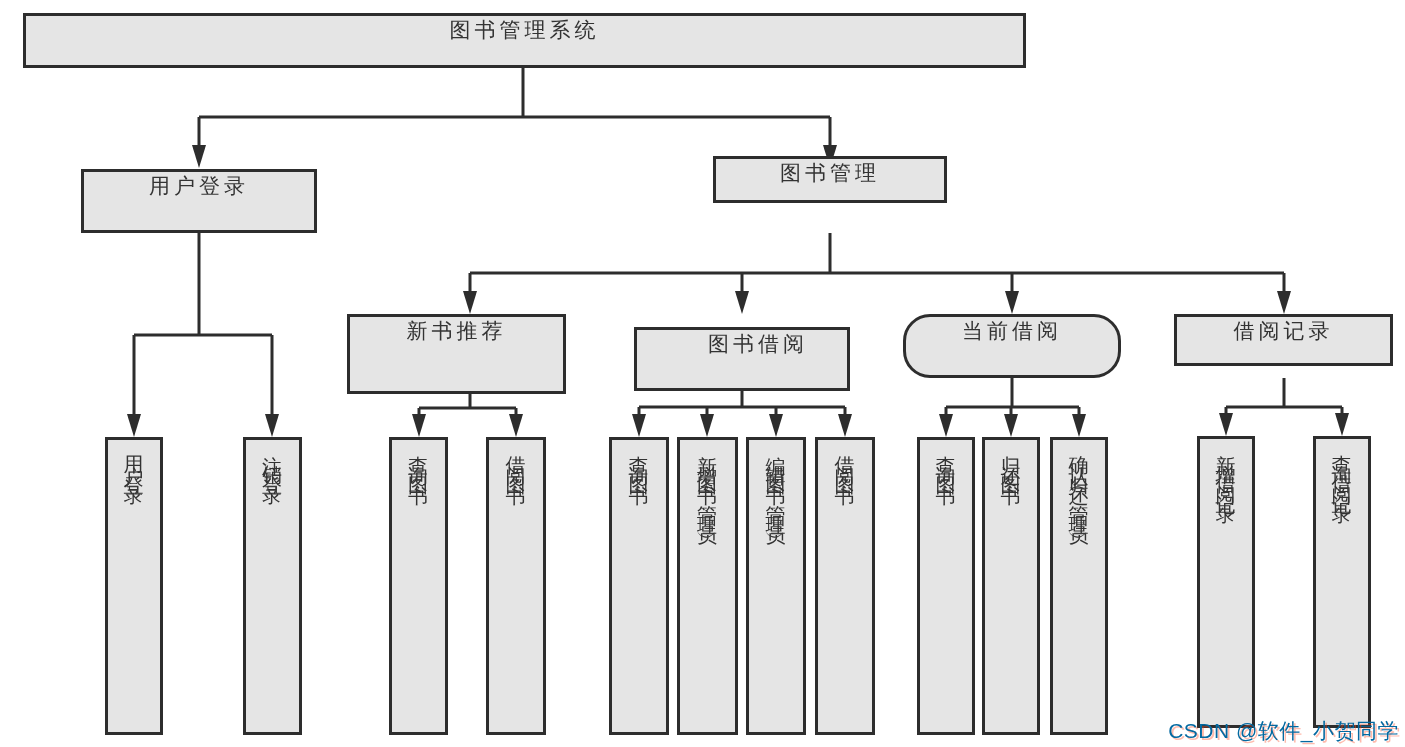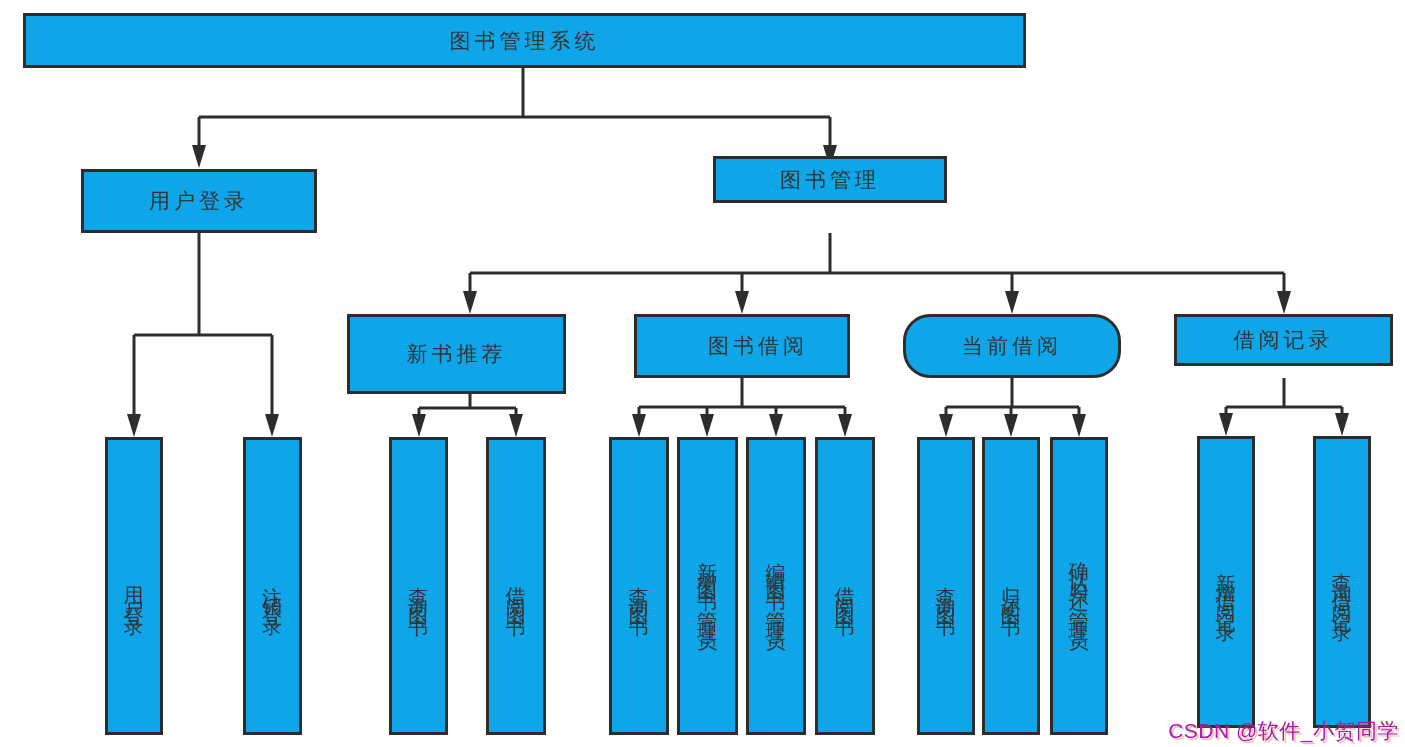--- a/index.html
+++ b/index.html
@@ -19,23 +19,23 @@
   #connectors {
     position: absolute;
     left: 0;
     top: 0;
     pointer-events: none;
   }
   .node {
     position: absolute;
     box-sizing: border-box;
     border: 3px solid #2d2d2d;
-    background: #0ea5e9;
+    background: #e5e5e5;
     display: flex;
-    align-items: center;
+    align-items: flex-start;
     justify-content: center;
   }
   .hlabel {
     font-size: 21px;
     letter-spacing: 4px;
     color: #333333;
     white-space: nowrap;
   }
   .vnode .vlabel {
     writing-mode: vertical-rl;
@@ -44,21 +44,21 @@
     letter-spacing: 10px;
     line-height: 1;
     color: #333333;
     margin-bottom: -10px;
   }
   
   #n-root      { left: 23px;  top: 13px;  width: 1003px; height: 55px; }
   #n-login     { left: 81px;  top: 169px; width: 236px;  height: 64px; }
   #n-mgmt      { left: 713px; top: 156px; width: 234px;  height: 47px; }
   #n-newbook   { left: 347px; top: 314px; width: 219px;  height: 80px; }
-  #n-borrow    { left: 634px; top: 314px; width: 216px;  height: 64px; padding-left: 32px; }
+  #n-borrow    { left: 634px; top: 327px; width: 216px;  height: 64px; padding-left: 32px; }
   #n-current   { left: 903px; top: 314px; width: 218px;  height: 64px; border-radius: 27px; }
   #n-records   { left: 1174px;top: 314px; width: 219px;  height: 52px; }
   
   #l-g1a { left: 105px;  top: 437px; width: 58px; height: 298px; }
   #l-g1b { left: 243px;  top: 437px; width: 59px; height: 298px; }
   #l-g2a { left: 389px;  top: 437px; width: 59px; height: 298px; }
   #l-g2b { left: 486px;  top: 437px; width: 60px; height: 298px; }
   #l-g3a { left: 609px;  top: 437px; width: 60px; height: 298px; }
   #l-g3b { left: 677px;  top: 437px; width: 61px; height: 298px; }
   #l-g3c { left: 746px;  top: 437px; width: 60px; height: 298px; }
@@ -67,21 +67,21 @@
   #l-g4b { left: 982px;  top: 437px; width: 58px; height: 298px; }
   #l-g4c { left: 1050px; top: 437px; width: 58px; height: 298px; }
   #l-g5a { left: 1197px; top: 436px; width: 58px; height: 292px; }
   #l-g5b { left: 1313px; top: 436px; width: 58px; height: 292px; }
   #watermark {
     position: absolute;
     right: 6px;
     bottom: 2px;
     font-size: 21px;
     letter-spacing: 0.5px;
-    color: #a21caf;
+    color: #0369a1;
     text-shadow: 2px 2px 0 rgba(252, 85, 49, 0.40);
     white-space: nowrap;
   }
 </style>
 </head>
 <body>
 
 <div id="stage">
 
   <svg id="connectors" width="1405" height="747" viewBox="0 0 1405 747">

